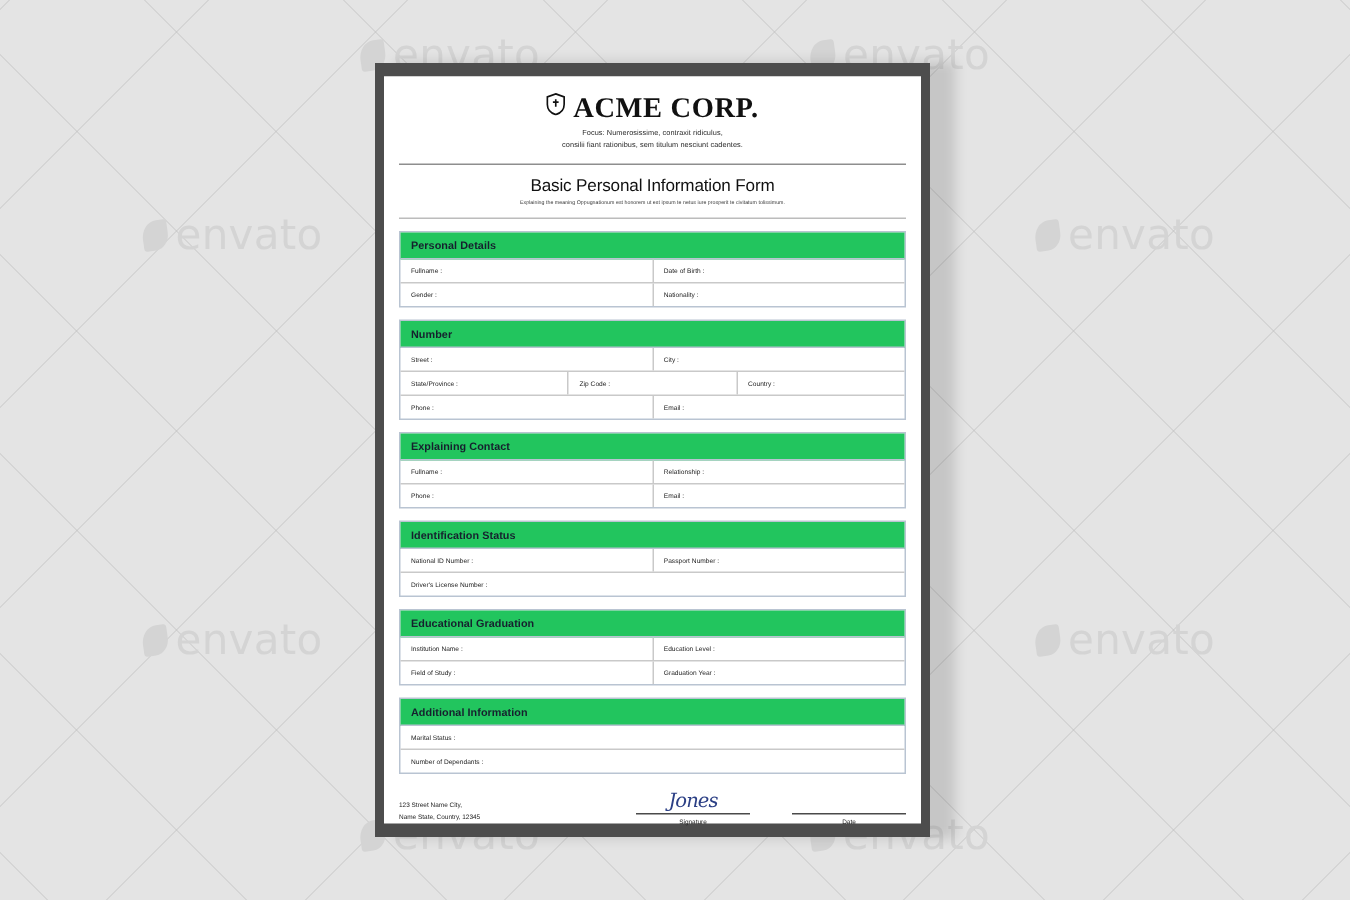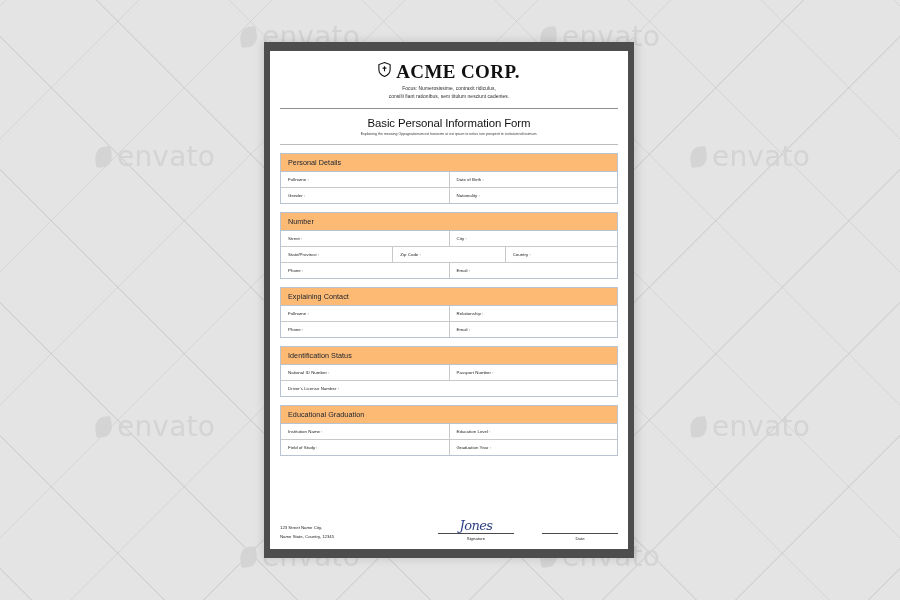--- a/index.html
+++ b/index.html
@@ -63,21 +63,21 @@
     position: absolute;
     left: 263px;
     top: 41px;
     width: 374px;
     height: 518px;
     background: rgba(0,0,0,.13);
     filter: blur(4px);
   }
   #page {
     position: absolute;
-    left: 264px;
+    left: 250px;
     top: 42px;
     width: 370px;
     height: 516px;
     background: #ffffff;
     border-left: 6px solid #4d4d4d;
     border-right: 6px solid #4d4d4d;
     display: flex;
     flex-direction: column;
   }
   .page-bar {
@@ -148,25 +148,25 @@
     padding-top: 8px;
     display: flex;
     flex-direction: column;
     gap: 8px;
   }
   .section {
     border: 1px solid #b9c4d2;
     background: #fff;
   }
   .section-header {
-    background: #fdba74;
+    background: #22c55e;
     border-bottom: 1px solid #b9c4d2;
     padding: 4px 7px 4px 7px;
     font-size: 7.2px;
-    font-weight: 400;
+    font-weight: 700;
     color: #16202e;
     letter-spacing: .05px;
   }
   .row {
     display: flex;
     border-bottom: 1px solid #c9c9c9;
   }
   .row:last-child { border-bottom: none; }
   .cell {
     flex: 1 1 0;
@@ -406,20 +406,33 @@
           </div>
           <div class="row">
             <div class="cell">
               <span class="cell-label">Field of Study :</span>
             </div>
             <div class="cell">
               <span class="cell-label">Graduation Year :</span>
             </div>
           </div>
         </div>
+        <div class="section">
+          <div class="section-header">Additional Information</div>
+          <div class="row">
+            <div class="cell">
+              <span class="cell-label">Marital Status :</span>
+            </div>
+          </div>
+          <div class="row">
+            <div class="cell">
+              <span class="cell-label">Number of Dependants :</span>
+            </div>
+          </div>
+        </div>
       </div>
 
     <div id="footer">
       <div id="footer-address">
         <div>123 Street Name City,</div>
         <div>Name State, Country, 12345</div>
       </div>
       <div id="sign-area">
         <div class="sign-slot">
           <div class="sign-mark">Jones</div>

